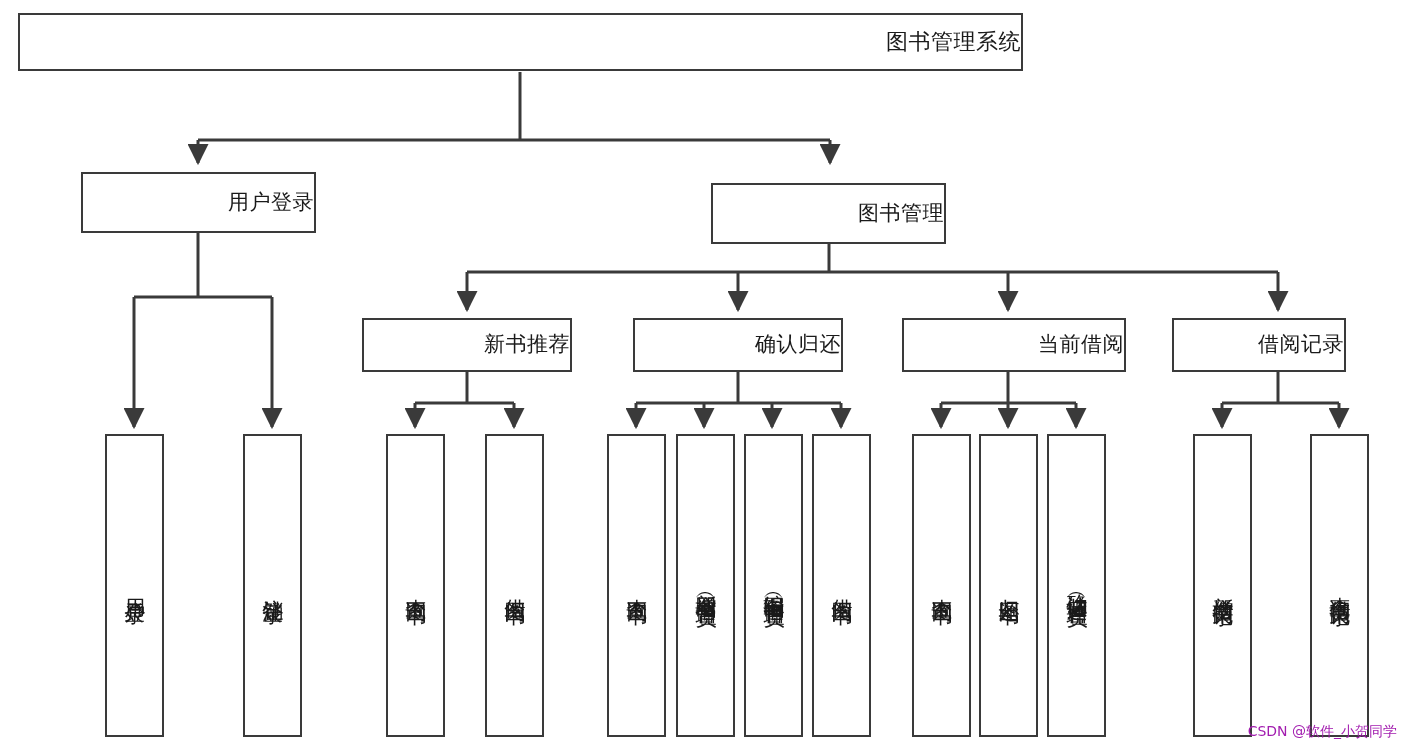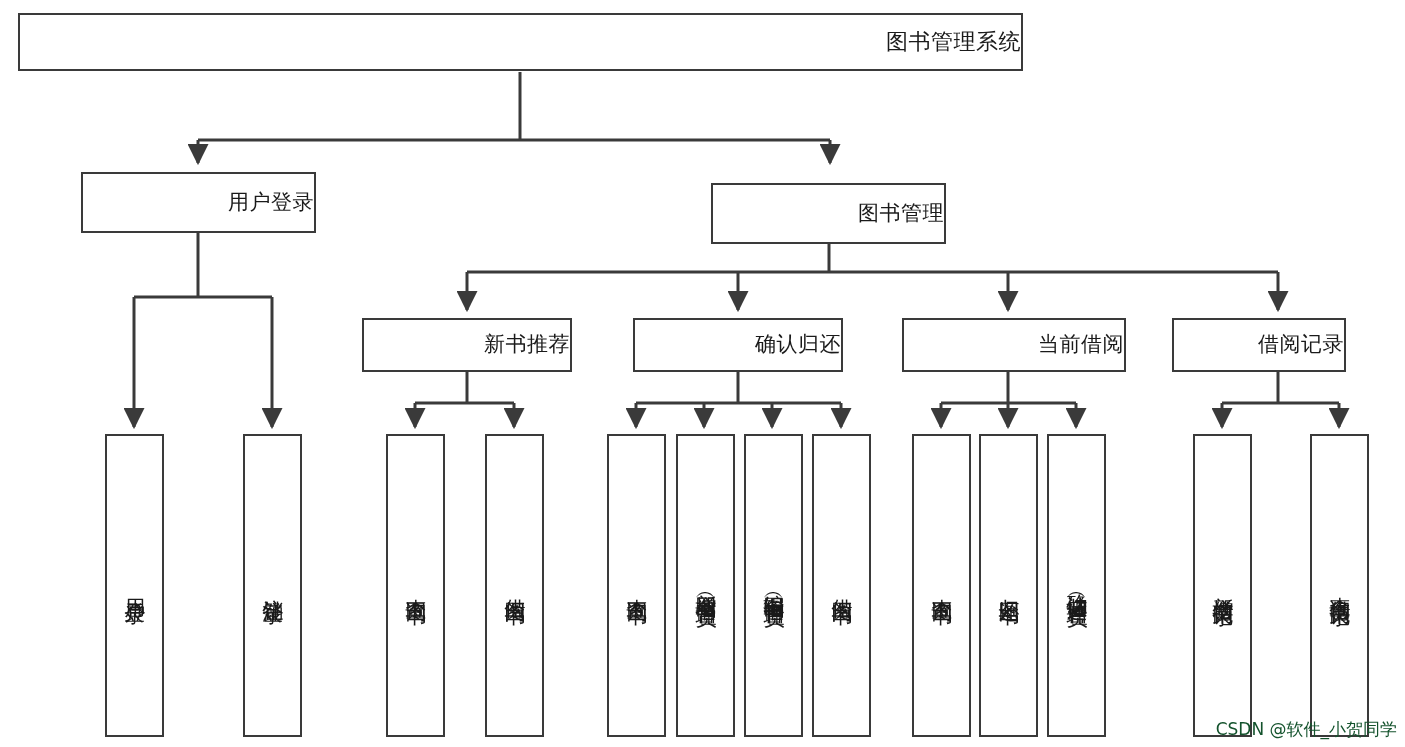--- a/index.html
+++ b/index.html
@@ -63,22 +63,22 @@
     font-size: 21px;
     line-height: 1.28;
     letter-spacing: 2px;
     white-space: nowrap;
     max-height: 100%;
   }
   #watermark {
     position: absolute;
     right: 8px;
     bottom: 6px;
-    font-size: 17px;
-    color: #14532d;
+    font-size: 14px;
+    color: #a21caf;
     white-space: nowrap;
     font-family: "DejaVu Sans", "Liberation Sans", sans-serif;
   }
 </style>
 </head>
 <body>
 
 <div id="diagram-root">
 
   <svg id="edge-layer" viewBox="0 0 1405 747" width="1405" height="747" xmlns="http://www.w3.org/2000/svg">

